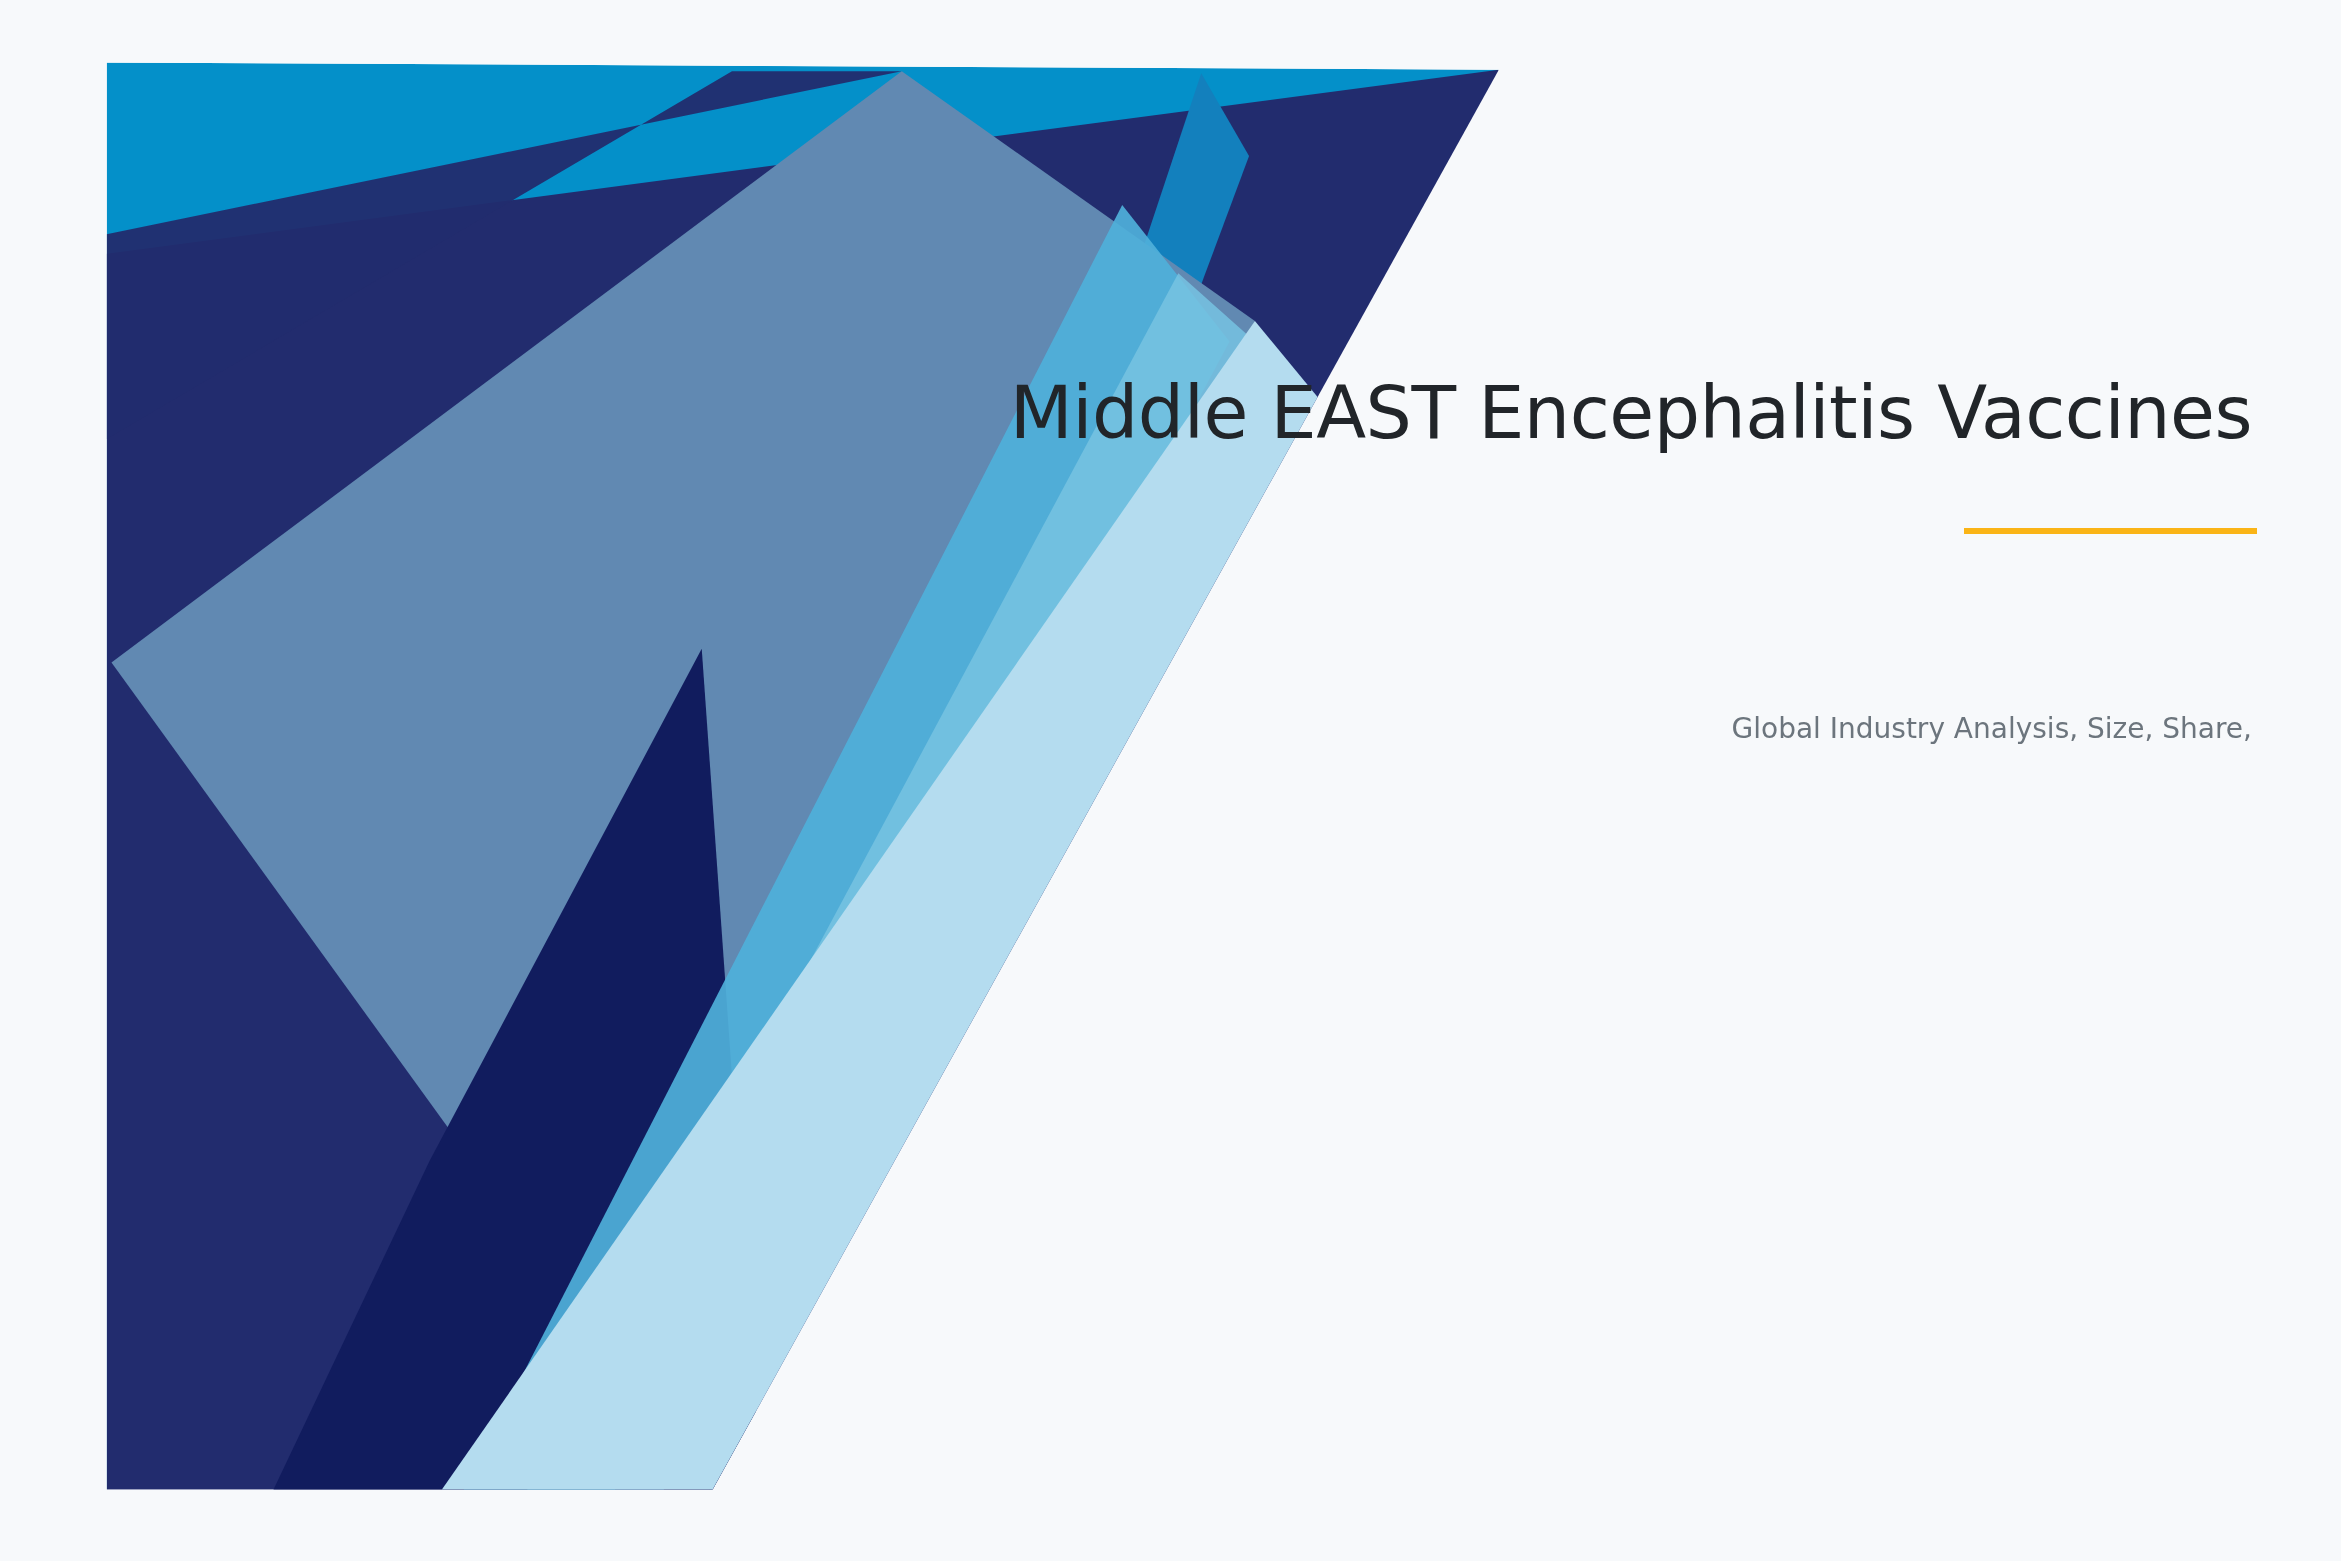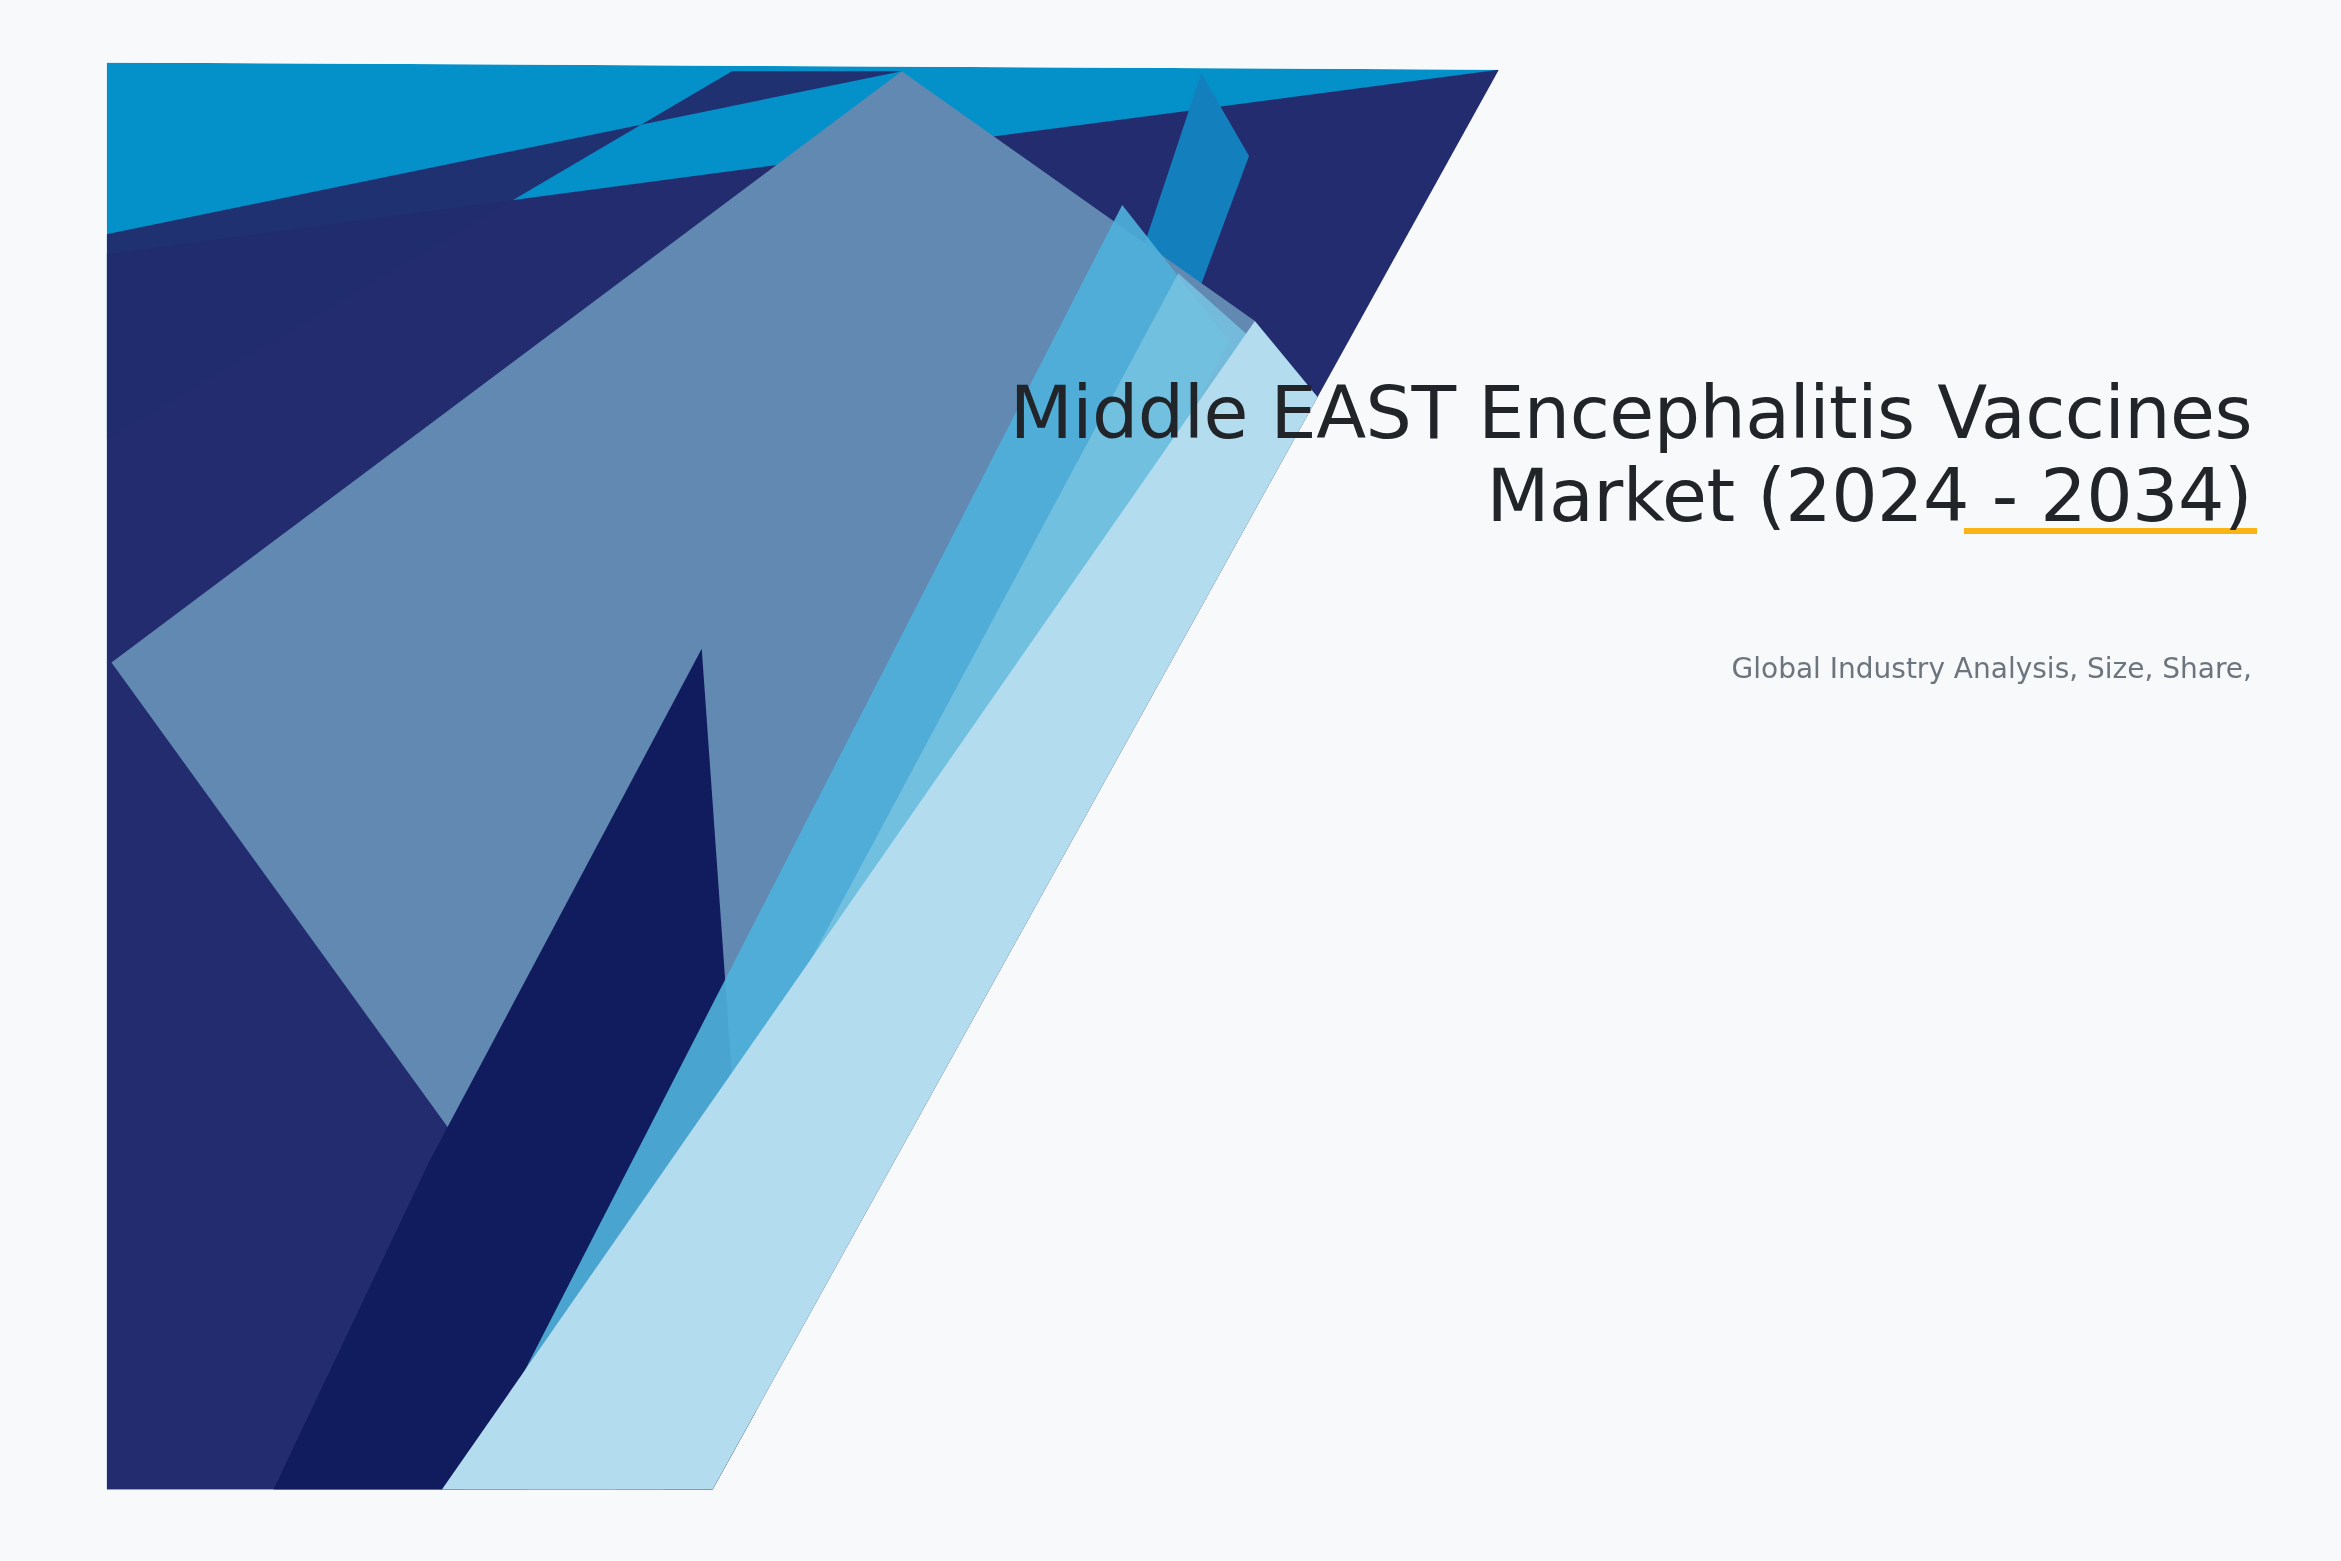--- a/index.html
+++ b/index.html
@@ -61,21 +61,21 @@
     top: 528px;
     width: 293px;
     height: 6.3px;
     background: #fab416;
     z-index: 2;
   }
 
   #subtitle-block {
     position: absolute;
     right: 90px;
-    top: 614px;
+    top: 674px;
     width: 1025px;
     text-align: right;
   }
 
   #report-subtitle {
     margin: 0;
     font-size: 28px;
     line-height: 1.32;
     font-weight: normal;
     color: #6c757d;
@@ -117,21 +117,20 @@
       <polygon points="218,480 1848,146 1500,146 218,900" fill="#222c6e" opacity="0.95"></polygon>
 
     </g>
   </svg>
 
   <div id="title-underline"></div>
 
   <div id="title-block">
     <h1 id="report-title">
       <span>Middle EAST Encephalitis Vaccines</span><br>
-      <span>Market (2024 - 2034)</span>
     </h1>
   </div>
 
   <div id="subtitle-block">
     <p id="report-subtitle">
       <span>Global Industry Analysis, Size, Share,</span><br>
     </p>
   </div>
 
 </div>

